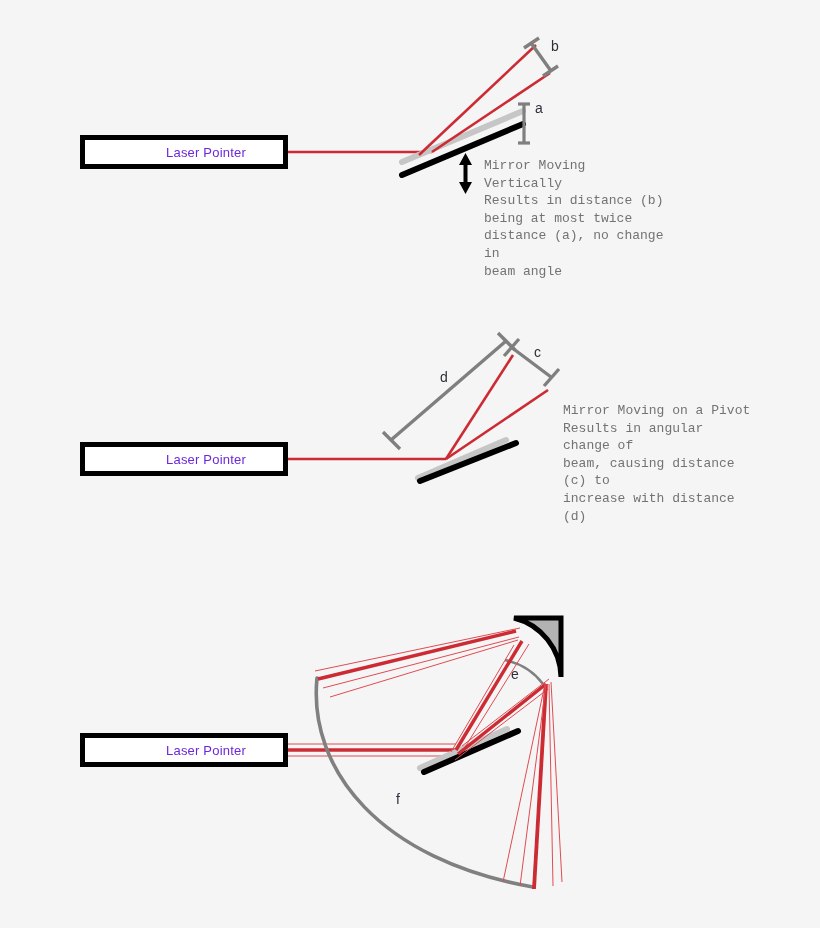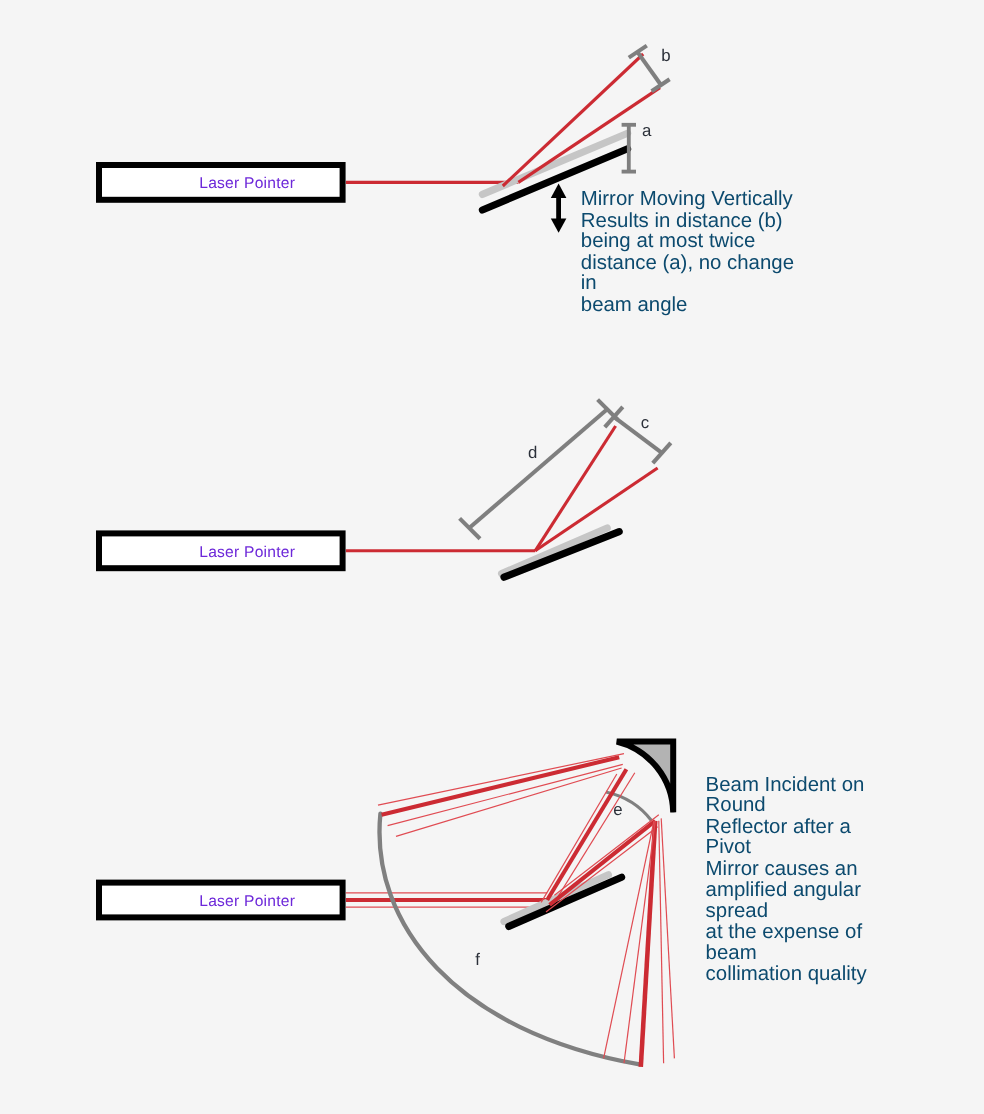--- a/index.html
+++ b/index.html
@@ -40,24 +40,24 @@
   .lp-label {
     font-family: "Liberation Sans", sans-serif;
     font-size: 13px;
     color: #6d28d9;
     letter-spacing: 0.2px;
     white-space: nowrap;
     margin-left: 44px;
   }
   .note {
     position: absolute;
-    font-family: Liberation Sans, sans-serif;
-    font-size: 17px;
+    font-family: Liberation Mono, monospace;
+    font-size: 13px;
     line-height: 17.6px;
-    color: #0c4a6e;
+    color: #737373;
     white-space: pre-line;
   }
   .note-indent {
     display: block;
     padding-left: 15px;
   }
   .dim-label {
     position: absolute;
     font-family: "Liberation Sans", sans-serif;
     font-size: 14px;
@@ -136,20 +136,24 @@
     </g>
   </svg>
 
   <div class="lp-box" style="left:80px; top:442px; width:208px; height:34px;">
     <span class="lp-label">Laser Pointer</span>
   </div>
 
   <div class="dim-label" style="left:440px; top:369px;">d</div>
   <div class="dim-label" style="left:534px; top:344px;">c</div>
 
+  <div class="note" style="left:563px; top:402px; width:190px;">Mirror Moving on a Pivot
+Results in angular change of
+beam, causing distance (c) to
+increase with distance (d)</div>
 
   <svg class="layer" viewBox="0 0 820 928" xmlns="http://www.w3.org/2000/svg">
 
     <g>
       <line x1="288" y1="744" x2="456" y2="744" stroke="#e04b52" stroke-width="1"></line>
       <line x1="288" y1="750" x2="456" y2="750" stroke="#cc2b33" stroke-width="3.4"></line>
       <line x1="288" y1="756" x2="456" y2="756" stroke="#e04b52" stroke-width="1"></line>
     </g>
 
     <path d="M 317 678 C 308 770 380 860 533 887" fill="none" stroke="#808080" stroke-width="3.6" stroke-linecap="round"></path>
@@ -190,21 +194,15 @@
   </svg>
 
   <div class="lp-box" style="left:80px; top:733px; width:208px; height:34px;">
     <span class="lp-label">Laser Pointer</span>
   </div>
 
   <div class="dim-label" style="left:511px; top:666px;">e</div>
   <div class="dim-label" style="left:396px; top:791px;">f</div>
 
   <div class="note" style="left:573px; top:627px; width:175px;">
-    <span class="note-indent">Beam Incident on Round
-Reflector after a Pivot
-Mirror causes an
-amplified angular spread
-at the expense of beam
-collimation quality</span>
   </div>
 
 </div>
 
 </body></html>

